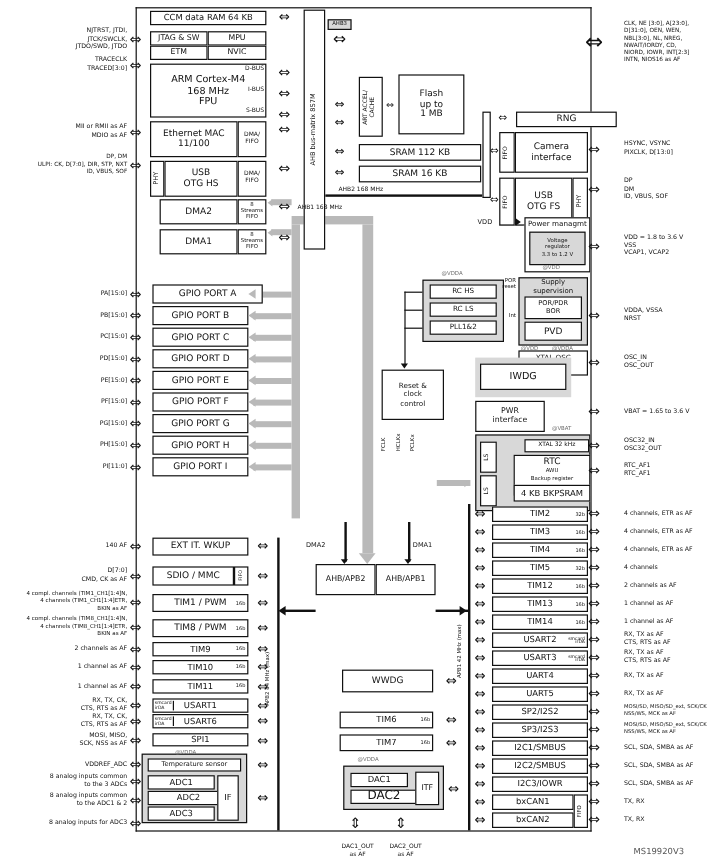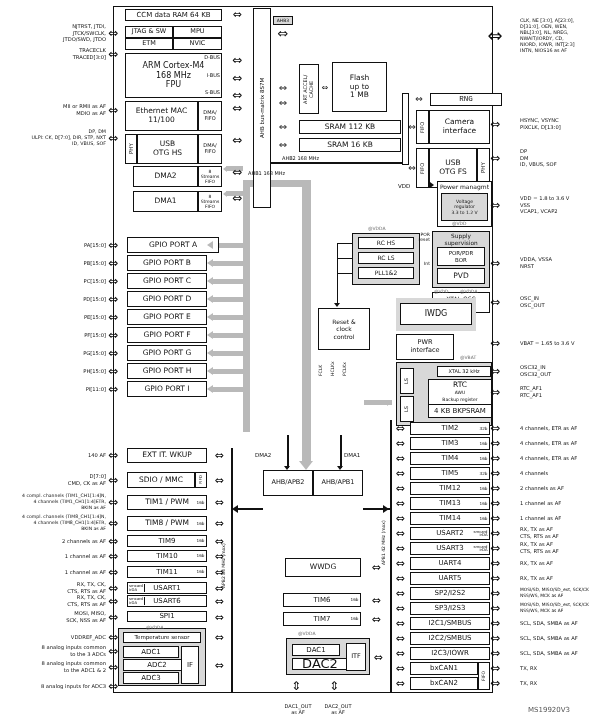--- a/index.html
+++ b/index.html
@@ -87,21 +87,21 @@
 FIFO</div>
     <div class="blk vert" style="left: 253px; top: 8px; width: 18px; height: 200px; font-size: 5.5px;">AHB bus-matrix 8S7M</div>
     <div class="blk vert" style="left: 299px; top: 64px; width: 20px; height: 50px; font-size: 5px;">ART ACCEL/
 CACHE</div>
     <div class="blk" style="left: 332px; top: 62px; width: 55px; height: 50px; font-size: 7.5px;">Flash
 up to
 1 MB</div>
     <div class="blk" style="left: 299px; top: 120px; width: 102px; height: 14px; font-size: 7.5px;">SRAM 112 KB</div>
     <div class="blk" style="left: 299px; top: 138px; width: 102px; height: 14px; font-size: 7.5px;">SRAM 16 KB</div>
     <div class="blk" style="left: 402px; top: 93px; width: 7px; height: 72px; font-size: 4px;"></div>
-    <div class="blk" style="left: 430px; top: 93px; width: 72px; height: 13px; font-size: 7.5px; font-family: Liberation Mono, monospace;">RNG</div>
+    <div class="blk" style="left: 430px; top: 93px; width: 84px; height: 13px; font-size: 7.5px;">RNG</div>
     <div class="blk vert" style="left: 416px; top: 110px; width: 13px; height: 34px; font-size: 5px;">FIFO</div>
     <div class="blk" style="left: 429px; top: 110px; width: 61px; height: 34px; font-size: 7.5px;">Camera
 interface</div>
     <div class="blk vert" style="left: 416px; top: 148px; width: 13px; height: 40px; font-size: 5px;">FIFO</div>
     <div class="blk" style="left: 429px; top: 148px; width: 48px; height: 40px; font-size: 7.5px;">USB
 OTG FS</div>
     <div class="blk vert" style="left: 477px; top: 148px; width: 13px; height: 40px; font-size: 5.5px;">PHY</div>
     <div class="blk top" style="left: 437px; top: 181px; width: 55px; height: 46px; font-size: 6px;">Power managmt</div>
     <div class="blk gray" style="left: 441px; top: 193px; width: 47px; height: 28px; font-size: 4.5px;">Voltage
 regulator
@@ -158,21 +158,21 @@
     <div class="blk" style="left: 123px; top: 659px; width: 68px; height: 12px; font-size: 7px;">ADC2</div>
     <div class="blk" style="left: 123px; top: 672px; width: 56px; height: 12px; font-size: 7px;">ADC3</div>
     <div class="blk" style="left: 181px; top: 646px; width: 18px; height: 38px; font-size: 7px;">IF</div>
     <div class="blk" style="left: 263px; top: 470px; width: 50px; height: 26px; font-size: 6.5px; text-align: center;">AHB/APB2</div>
     <div class="blk" style="left: 313px; top: 470px; width: 50px; height: 26px; font-size: 6.5px;">AHB/APB1</div>
     <div class="blk" style="left: 285px; top: 558px; width: 76px; height: 19px; font-size: 7.5px;">WWDG</div>
     <div class="blk" style="left: 283px; top: 593px; width: 78px; height: 14px; font-size: 7px;">TIM6<span class="tag">16b</span></div>
     <div class="blk" style="left: 283px; top: 612px; width: 78px; height: 14px; font-size: 7px;">TIM7<span class="tag">16b</span></div>
     <div class="blk gray" style="left: 286px; top: 638px; width: 84px; height: 37px; font-size: 4px;"></div>
     <div class="blk" style="left: 292px; top: 644px; width: 48px; height: 12px; font-size: 7px;">DAC1</div>
-    <div class="blk" style="left: 292px; top: 658px; width: 56px; height: 12px; font-size: 13px;">DAC2</div>
+    <div class="blk" style="left: 292px; top: 658px; width: 56px; height: 12px; font-size: 10px;">DAC2</div>
     <div class="blk" style="left: 346px; top: 643px; width: 20px; height: 28px; font-size: 6.5px;">ITF</div>
     <div class="blk" style="left: 410px; top: 422px; width: 80px; height: 13px; font-size: 7px;">TIM2<span class="tag">32b</span></div>
     <div class="blk" style="left: 410px; top: 437px; width: 80px; height: 13px; font-size: 7px;">TIM3<span class="tag">16b</span></div>
     <div class="blk" style="left: 410px; top: 452px; width: 80px; height: 13px; font-size: 7px;">TIM4<span class="tag">16b</span></div>
     <div class="blk" style="left: 410px; top: 467px; width: 80px; height: 13px; font-size: 7px;">TIM5<span class="tag">32b</span></div>
     <div class="blk" style="left: 410px; top: 482px; width: 80px; height: 13px; font-size: 7px;">TIM12<span class="tag">16b</span></div>
     <div class="blk" style="left: 410px; top: 497px; width: 80px; height: 13px; font-size: 7px;">TIM13<span class="tag">16b</span></div>
     <div class="blk" style="left: 410px; top: 512px; width: 80px; height: 13px; font-size: 7px;">TIM14<span class="tag">16b</span></div>
     <div class="blk" style="left: 410px; top: 527px; width: 80px; height: 13px; font-size: 7px;">USART2<span class="cornr">smcard
 irDA</span></div>

